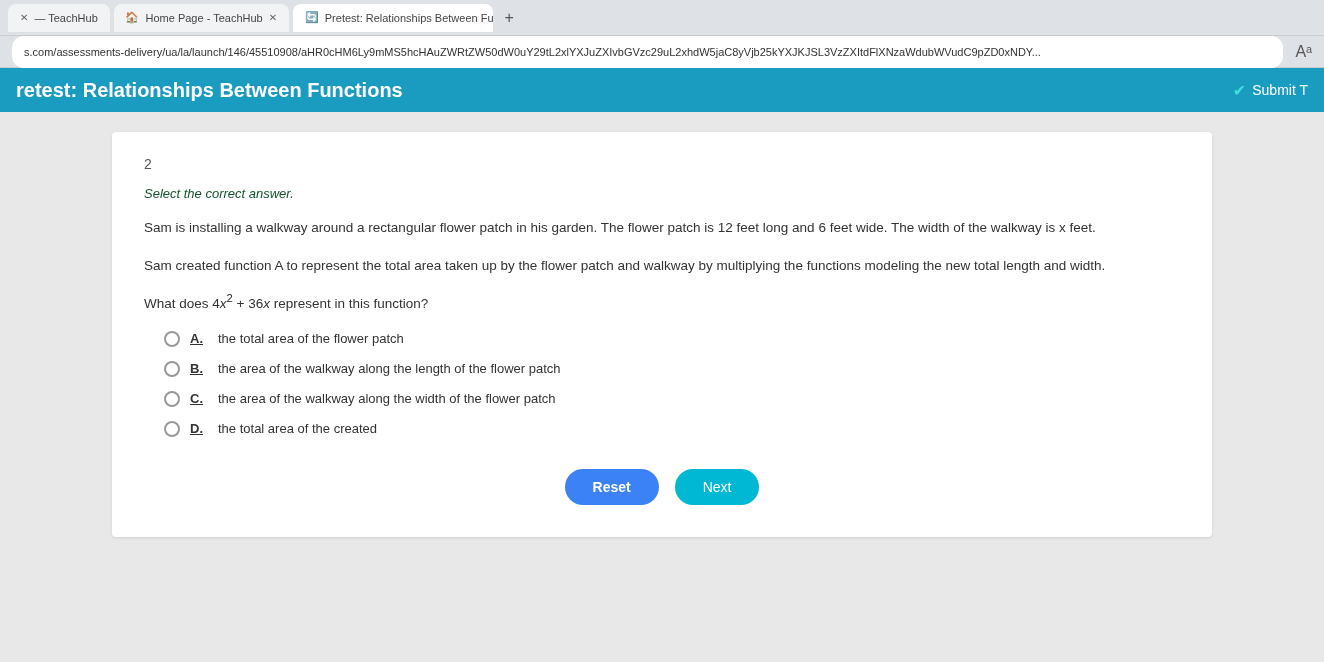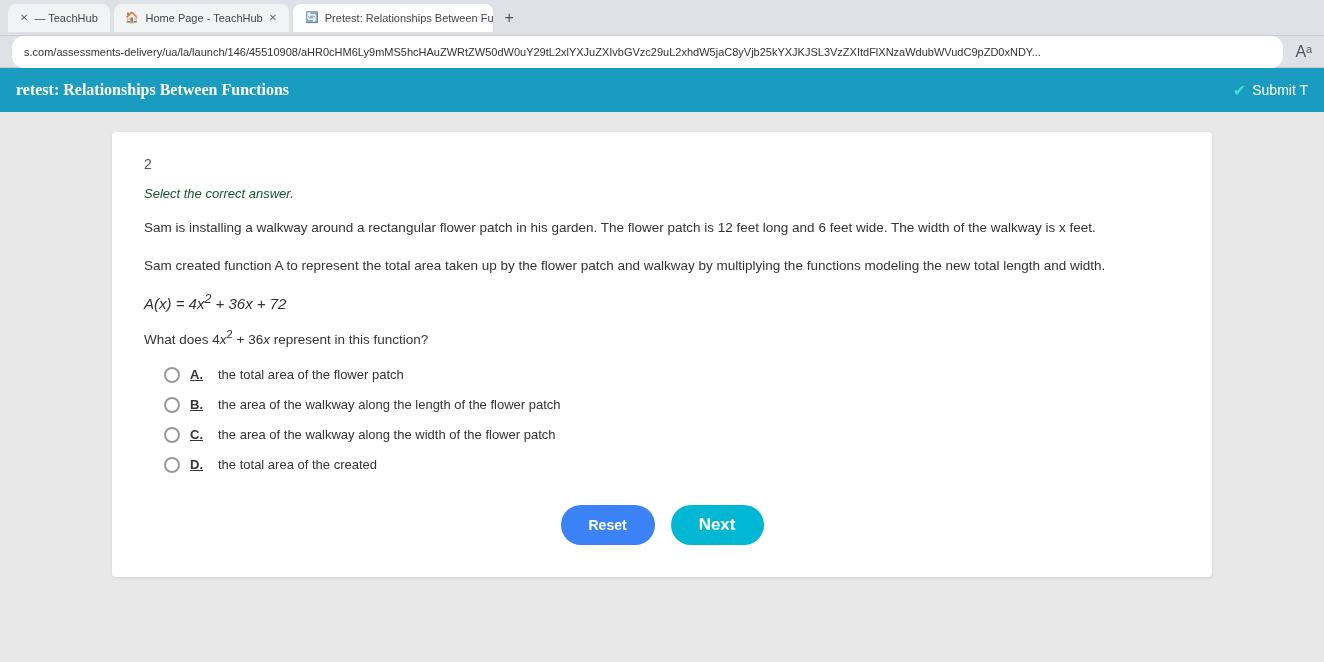--- a/index.html
+++ b/index.html
@@ -92,23 +92,22 @@
     .top-nav {
       background: #1a9bc0;
       height: 44px;
       display: flex;
       align-items: center;
       padding: 0 16px;
       justify-content: space-between;
     }
     .top-nav-title {
       color: #fff;
-      font-size: 16px;
+      font-size: 20px;
       font-weight: bold;
-      font-family: Liberation Serif, serif;
     }
     .submit-btn-top {
       background: transparent;
       border: none;
       color: #fff;
       font-size: 14px;
       cursor: pointer;
       display: flex;
       align-items: center;
       gap: 6px;
@@ -225,22 +224,22 @@
       font-weight: bold;
       cursor: pointer;
     }
 
     .next-btn {
       background: #00b8d4;
       color: #fff;
       border: none;
       border-radius: 20px;
       padding: 10px 28px;
-      font-size: 17px;
-      font-weight: bold;
+      font-size: 14px;
+      font-weight: normal;
       cursor: pointer;
     }
   </style>
 </head>
 <body>
 
 <div class="browser-chrome">
   <div class="tab">
     <span class="tab-close">✕</span>
     <span>— TeachHub</span>
@@ -275,25 +274,20 @@
   <div class="question-card">
 
     <div class="question-number">2</div>
 
     <div class="instruction">Select the correct answer.</div>
 
     <div class="problem-text">Sam is installing a walkway around a rectangular flower patch in his garden. The flower patch is 12 feet long and 6 feet wide. The width of the walkway is x feet.</div>
 
     <div class="problem-text">Sam created function A to represent the total area taken up by the flower patch and walkway by multiplying the functions modeling the new total length and width.</div>
 
-    <div class="formula">
-      <span>
-        <em>A</em>(<em>x</em>) = 4<em>x</em><sup>2</sup> + 36<em>x</em> + 72
-      </span>
-    </div>
 
     <div class="question-prompt">
       What does 4<em>x</em><sup>2</sup> + 36<em>x</em> represent in this function?
     </div>
 
     <ul class="options-list">
       <li class="option-item">
         <input type="radio" name="answer" class="option-radio" style="">
         <span class="option-label-letter">A.</span>
         <span class="option-text">the total area of the flower patch</span>

